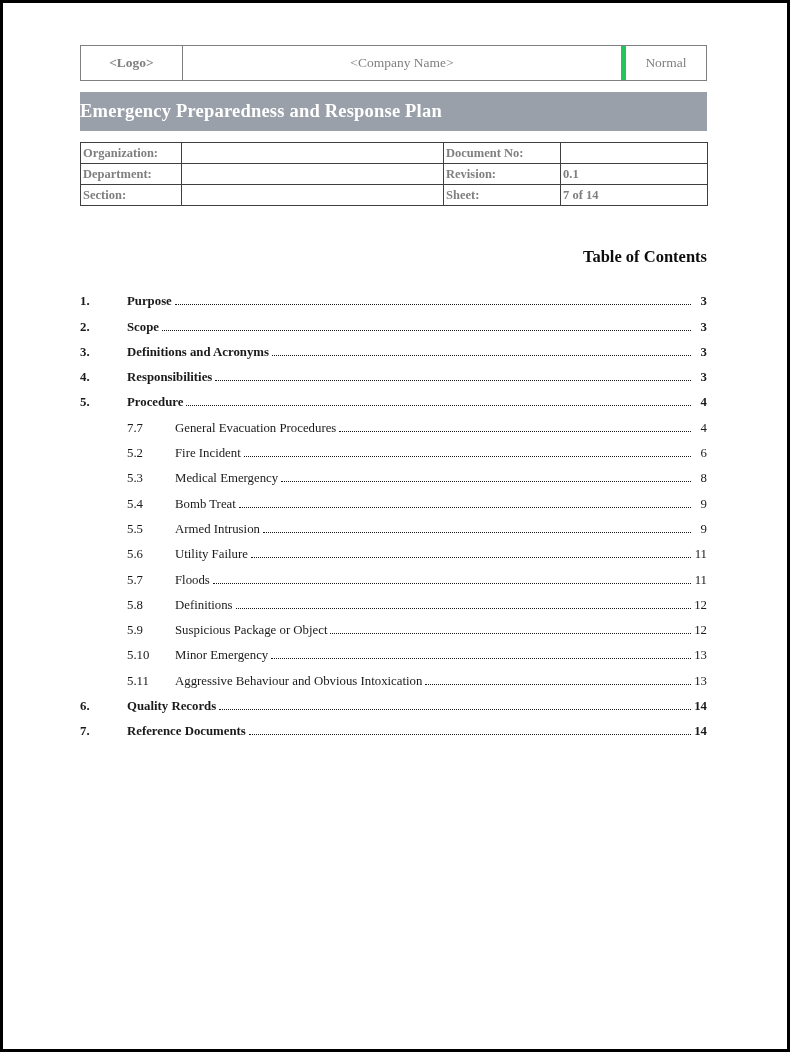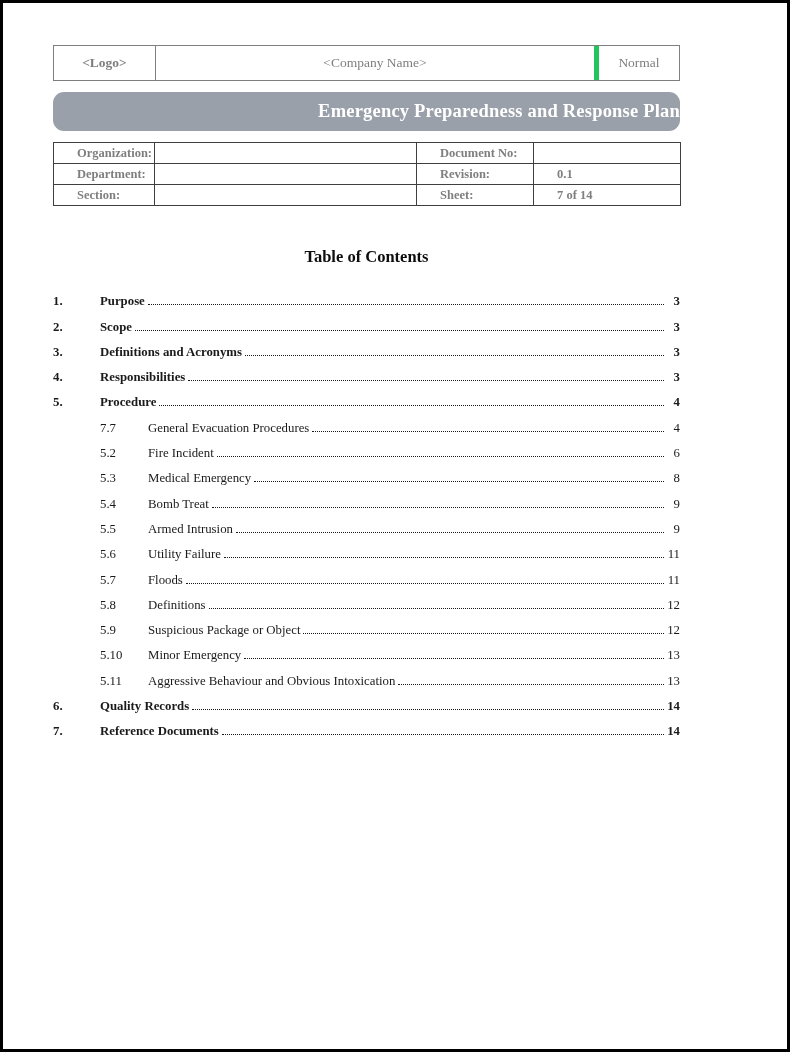--- a/index.html
+++ b/index.html
@@ -7,21 +7,21 @@
   body {
     font-family: "Liberation Serif", "DejaVu Serif", serif;
     width: 790px; height: 1052px;
   }
   .page {
     width: 790px; height: 1052px;
     background: #ffffff;
     border: 3px solid #000000;
     overflow: hidden;
   }
-  .content { margin: 42px 0 0 50px; width: 627px; }
+  .content { margin: 42px 0 0 77px; width: 627px; }
 
   
   .hdr-table {
     display: flex;
     border: 1px solid #7f7f7f;
     height: 36px;
     color: #7f7f7f;
   }
   .hdr-cell {
     display: flex; align-items: center; justify-content: center;
@@ -29,51 +29,51 @@
   }
   .hdr-logo   { width: 101px; font-weight: bold; }
   .hdr-company{ width: 439px; font-weight: normal; border-left: 1px solid #7f7f7f; }
   .hdr-mode   { width: 85px;  border-left: 5px solid #22c55e; }
 
   
   .banner {
     margin-top: 11px;
     height: 39px;
     background: #9aa0a9;
-    display: flex; align-items: center; justify-content: flex-end; border-radius: 11px;
+    display: flex; align-items: center; justify-content: flex-start;
   }
   .banner-title {
     color: #ffffff; font-weight: bold; font-size: 18.5px; letter-spacing: 0.2px;
   }
 
   
   .meta-table {
     margin-top: 11px;
     border-collapse: collapse;
     width: 627px;
     color: #7f7f7f;
     table-layout: fixed;
   }
   .meta-table td {
     border: 1px solid #3f3f3f;
     height: 21px;
     font-size: 12.5px;
     font-weight: bold;
-    padding: 0 0 0 23px;
+    padding: 0 0 0 2px;
     vertical-align: middle;
   }
   .col-l1 { width: 101px; }
   .col-v1 { width: 262px; }
   .col-l2 { width: 117px; }
   .col-v2 { width: 147px; }
 
   
   .toc-title {
     margin-top: 41px;
-    text-align: center;
+    text-align: right;
     font-size: 16.5px;
     font-weight: bold;
     color: #0d0d0d;
   }
   .toc-list { margin-top: 17px; color: #1a1a1a; }
   .toc-row {
     display: flex;
     align-items: flex-end;
     height: 25.3px;
     font-size: 12.8px;

